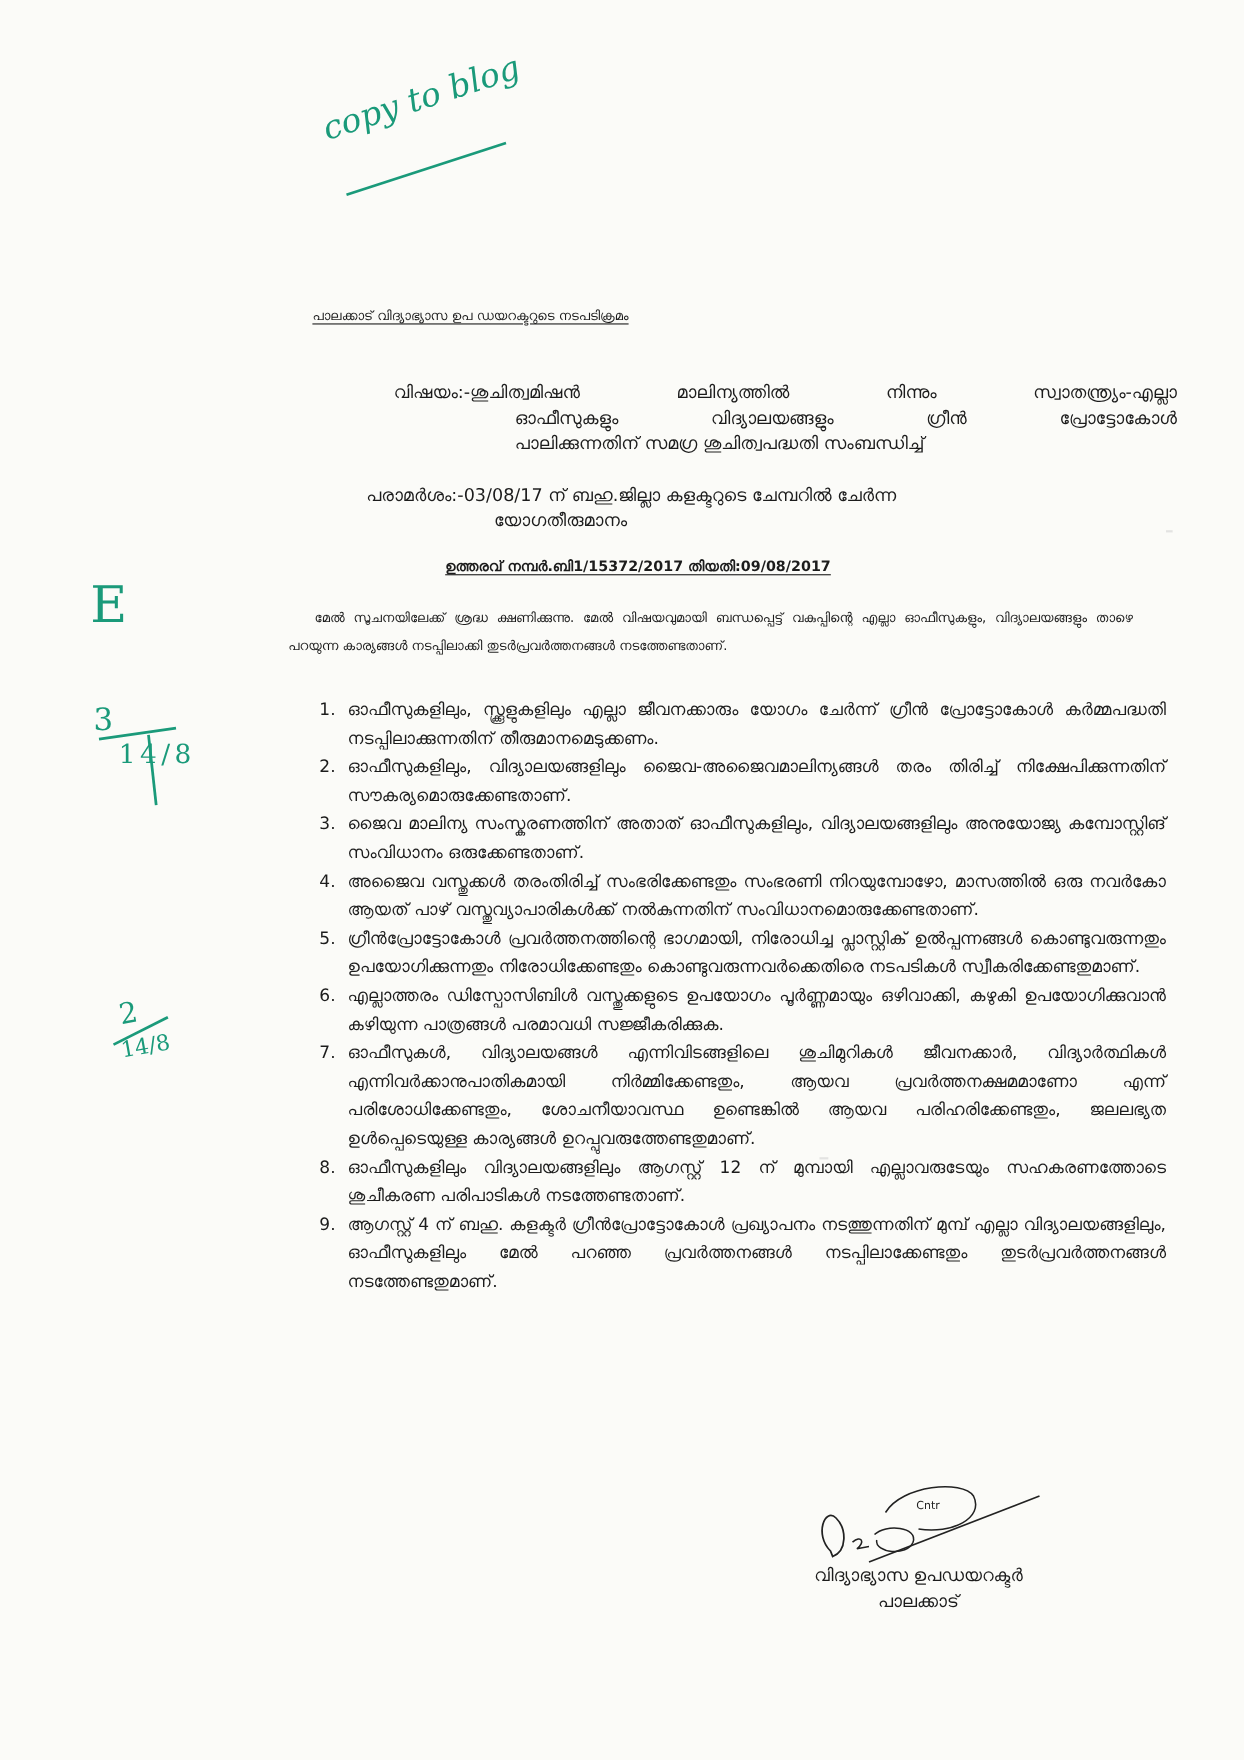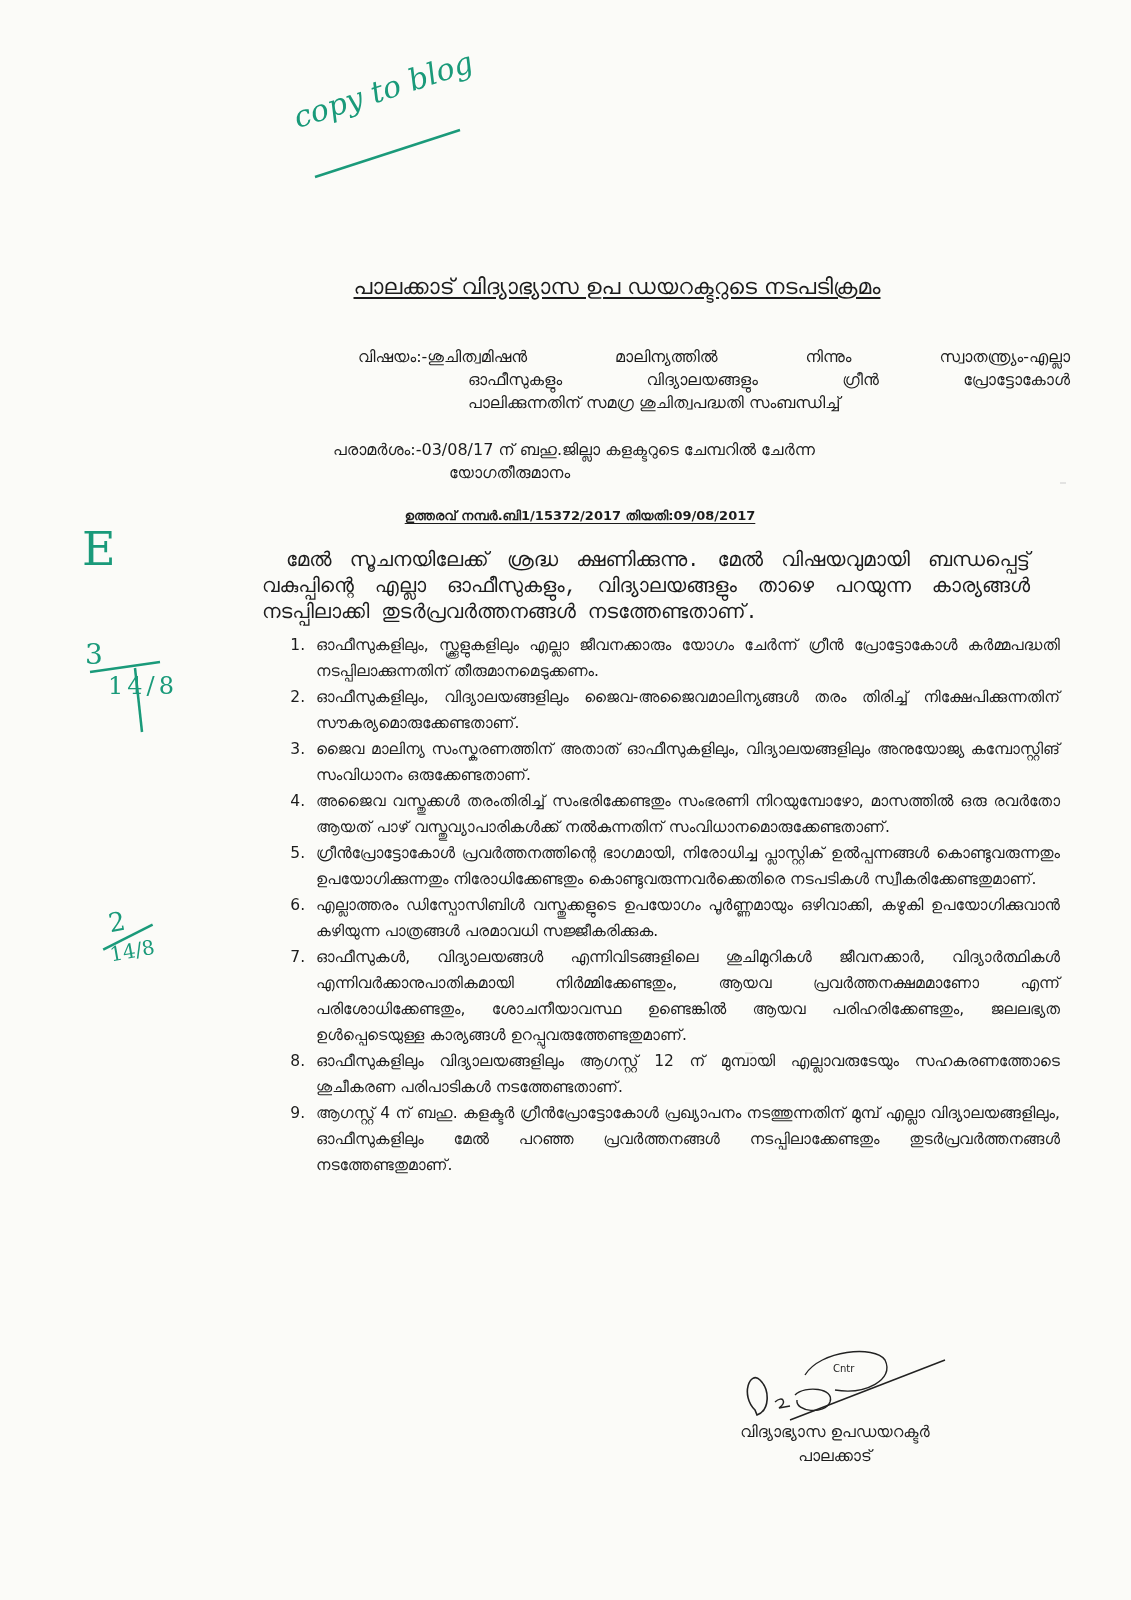--- a/index.html
+++ b/index.html
@@ -3,31 +3,31 @@
 <meta charset="utf-8">
 <style>
   html, body { margin:0; padding:0; }
   body {
     width:1131px; height:1600px; background:#fcfcfa; position:relative; overflow:hidden;
     font-family:"DejaVu Sans", sans-serif; color:#1c1c1c;
   }
   .page { position:absolute; inset:0; background:#fbfbf8; }
   .abs { position:absolute; }
   .hand { color:#1a9a7a; font-family:"DejaVu Serif", serif; font-style:italic; }
-  .title { left:317px; top:275px; width:600px; text-align:center; font-size:22px; line-height:24px; }
+  .title { left:284px; top:275px; width:600px; text-align:left; font-size:12px; line-height:24px; }
   .title .l1 { text-decoration:underline; text-underline-offset:3px; }
   .subject { left:318px; top:345px; width:712px; font-size:16px; line-height:23px;margin-left:40px; }
   .subject .lbl { display:inline; }
   .subject .indent { padding-left:110px; display:block; text-align:justify; text-align-last:justify; }
   .subject .indent.last { text-align-last:left; }
   .subject .first { text-align:justify; text-align-last:justify; display:block; }
   .ref { left:297px; top:438px; width:620px; font-size:16px; line-height:23px;margin-left:36px; }
   .ref .cont { padding-left:116px; display:block; }
   .order { left:300px; top:508px; width:560px; text-align:center; font-size:13px; font-weight:bold; text-decoration:underline; text-underline-offset:3px; }
-  .intro { left:262px; top:548px; width:768px; font-size:20px; line-height:26px; text-align:justify;font-family:Liberation Mono, monospace; }
+  .intro { left:262px; top:548px; width:768px; font-size:12px; line-height:26px; text-align:justify; }
   .intro p { margin:0; text-indent:24px; }
   ol.items { position:absolute; left:280px; top:632px; width:750px; margin:0; padding:0 0 0 30px; font-size:15.5px; line-height:26px; }
   ol.items li { text-align:justify; padding-left:6px; }
   .sign-name { left:700px; top:1420px; width:270px; text-align:center; font-size:16px; line-height:24px; }
   .scan-mark { background:#ccc; opacity:.5; }
 </style>
 </head>
 <body>
 
 <div class="page">
@@ -80,21 +80,21 @@
   <div class="abs order">ഉത്തരവ് നമ്പർ.ബി1/15372/2017 തിയതി:09/08/2017</div>
 
   <div class="abs intro">
     <p>മേൽ സൂചനയിലേക്ക് ശ്രദ്ധ ക്ഷണിക്കുന്നു. മേൽ വിഷയവുമായി ബന്ധപ്പെട്ട് വകുപ്പിന്റെ എല്ലാ ഓഫീസുകളും, വിദ്യാലയങ്ങളും താഴെ പറയുന്ന കാര്യങ്ങൾ നടപ്പിലാക്കി തുടർപ്രവർത്തനങ്ങൾ നടത്തേണ്ടതാണ്.</p>
   </div>
 
   <ol class="items">
     <li>ഓഫീസുകളിലും, സ്ക്കൂളുകളിലും എല്ലാ ജീവനക്കാരും യോഗം ചേർന്ന് ഗ്രീൻ പ്രോട്ടോകോൾ കർമ്മപദ്ധതി നടപ്പിലാക്കുന്നതിന് തീരുമാനമെടുക്കണം.</li>
     <li>ഓഫീസുകളിലും, വിദ്യാലയങ്ങളിലും ജൈവ-അജൈവമാലിന്യങ്ങൾ തരം തിരിച്ച് നിക്ഷേപിക്കുന്നതിന് സൗകര്യമൊരുക്കേണ്ടതാണ്.</li>
     <li>ജൈവ മാലിന്യ സംസ്കരണത്തിന് അതാത് ഓഫീസുകളിലും, വിദ്യാലയങ്ങളിലും അനുയോജ്യ കമ്പോസ്റ്റിങ് സംവിധാനം ഒരുക്കേണ്ടതാണ്.</li>
-    <li>അജൈവ വസ്തുക്കൾ തരംതിരിച്ച് സംഭരിക്കേണ്ടതും സംഭരണി നിറയുമ്പോഴോ, മാസത്തിൽ ഒരു രവർതോ ആയത് പാഴ് വസ്തുവ്യാപാരികൾക്ക് നൽകുന്നതിന് സംവിധാനമൊരുക്കേണ്ടതാണ്.</li>
+    <li>അജൈവ വസ്തുക്കൾ തരംതിരിച്ച് സംഭരിക്കേണ്ടതും സംഭരണി നിറയുമ്പോഴോ, മാസത്തിൽ ഒരു നവർകോ ആയത് പാഴ് വസ്തുവ്യാപാരികൾക്ക് നൽകുന്നതിന് സംവിധാനമൊരുക്കേണ്ടതാണ്.</li>
     <li>ഗ്രീൻപ്രോട്ടോകോൾ പ്രവർത്തനത്തിന്റെ ഭാഗമായി, നിരോധിച്ച പ്ലാസ്റ്റിക് ഉൽപ്പന്നങ്ങൾ കൊണ്ടുവരുന്നതും ഉപയോഗിക്കുന്നതും നിരോധിക്കേണ്ടതും കൊണ്ടുവരുന്നവർക്കെതിരെ നടപടികൾ സ്വീകരിക്കേണ്ടതുമാണ്.</li>
     <li>എല്ലാത്തരം ഡിസ്പോസിബിൾ വസ്തുക്കളുടെ ഉപയോഗം പൂർണ്ണമായും ഒഴിവാക്കി, കഴുകി ഉപയോഗിക്കുവാൻ കഴിയുന്ന പാത്രങ്ങൾ പരമാവധി സജ്ജീകരിക്കുക.</li>
     <li>ഓഫീസുകൾ, വിദ്യാലയങ്ങൾ എന്നിവിടങ്ങളിലെ ശുചിമുറികൾ ജീവനക്കാർ, വിദ്യാർത്ഥികൾ എന്നിവർക്കാനുപാതികമായി നിർമ്മിക്കേണ്ടതും, ആയവ പ്രവർത്തനക്ഷമമാണോ എന്ന് പരിശോധിക്കേണ്ടതും, ശോചനീയാവസ്ഥ ഉണ്ടെങ്കിൽ ആയവ പരിഹരിക്കേണ്ടതും, ജലലഭ്യത ഉൾപ്പെടെയുള്ള കാര്യങ്ങൾ ഉറപ്പുവരുത്തേണ്ടതുമാണ്.</li>
     <li>ഓഫീസുകളിലും വിദ്യാലയങ്ങളിലും ആഗസ്റ്റ് 12 ന് മുമ്പായി എല്ലാവരുടേയും സഹകരണത്തോടെ ശുചീകരണ പരിപാടികൾ നടത്തേണ്ടതാണ്.</li>
     <li>ആഗസ്റ്റ് 4 ന് ബഹു. കളക്ടർ ഗ്രീൻപ്രോട്ടോകോൾ പ്രഖ്യാപനം നടത്തുന്നതിന് മുമ്പ് എല്ലാ വിദ്യാലയങ്ങളിലും, ഓഫീസുകളിലും മേൽ പറഞ്ഞ പ്രവർത്തനങ്ങൾ നടപ്പിലാക്കേണ്ടതും തുടർപ്രവർത്തനങ്ങൾ നടത്തേണ്ടതുമാണ്.</li>
   </ol>
 
   <svg class="abs" style="left:735px;top:1340px" width="240" height="85">
     <path d="M20 70 C5 55 15 30 25 40 C35 50 35 70 22 75 Z" fill="none" stroke="#222" stroke-width="1.6"></path>
     <path d="M40 62 C48 55 52 62 44 68 L55 66" fill="none" stroke="#222" stroke-width="1.4"></path>

